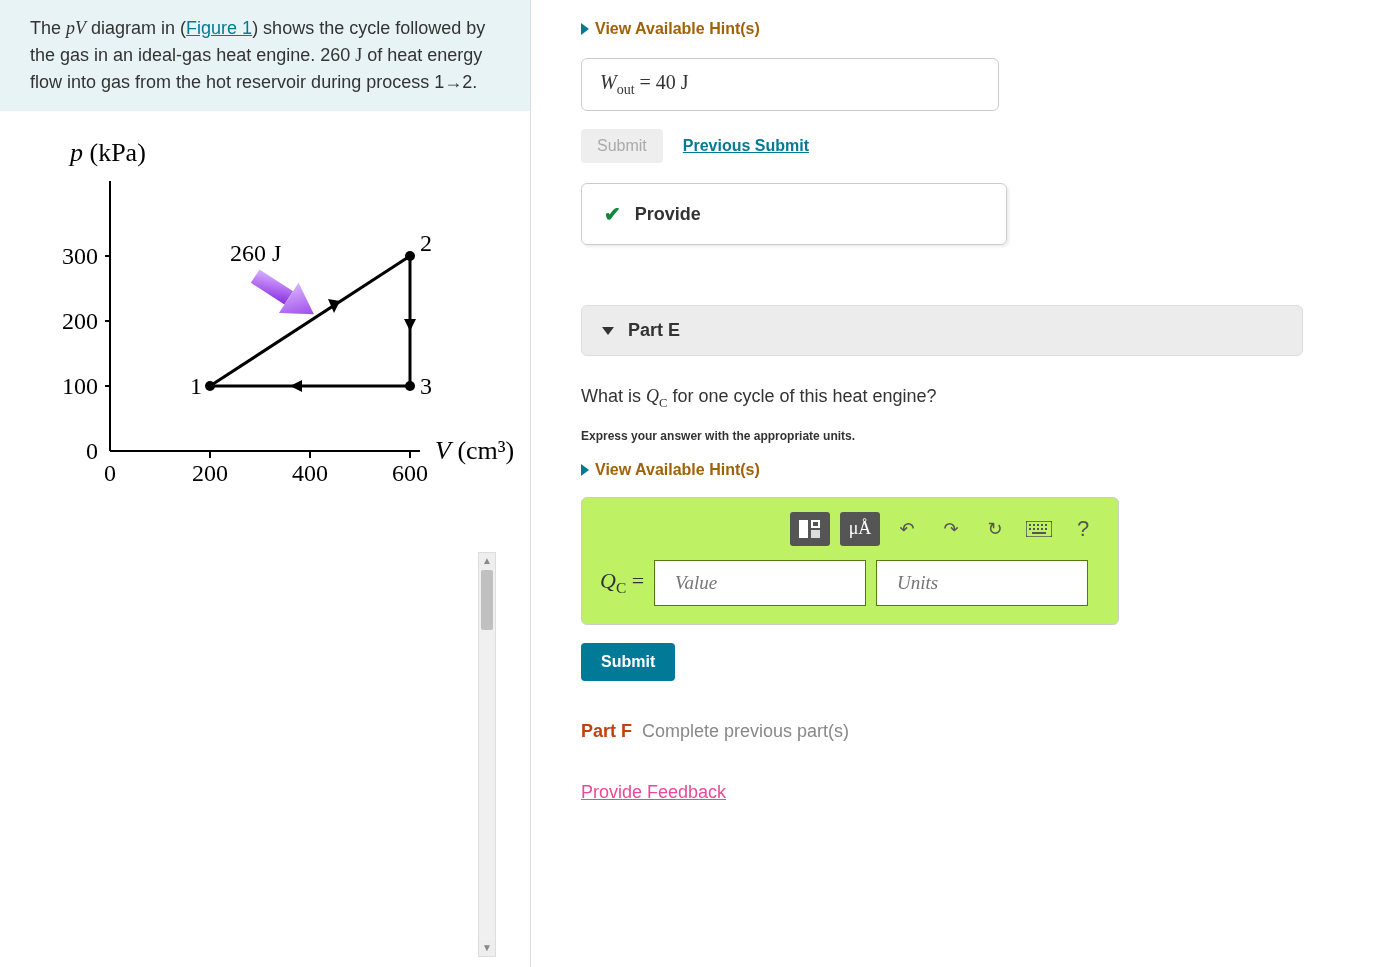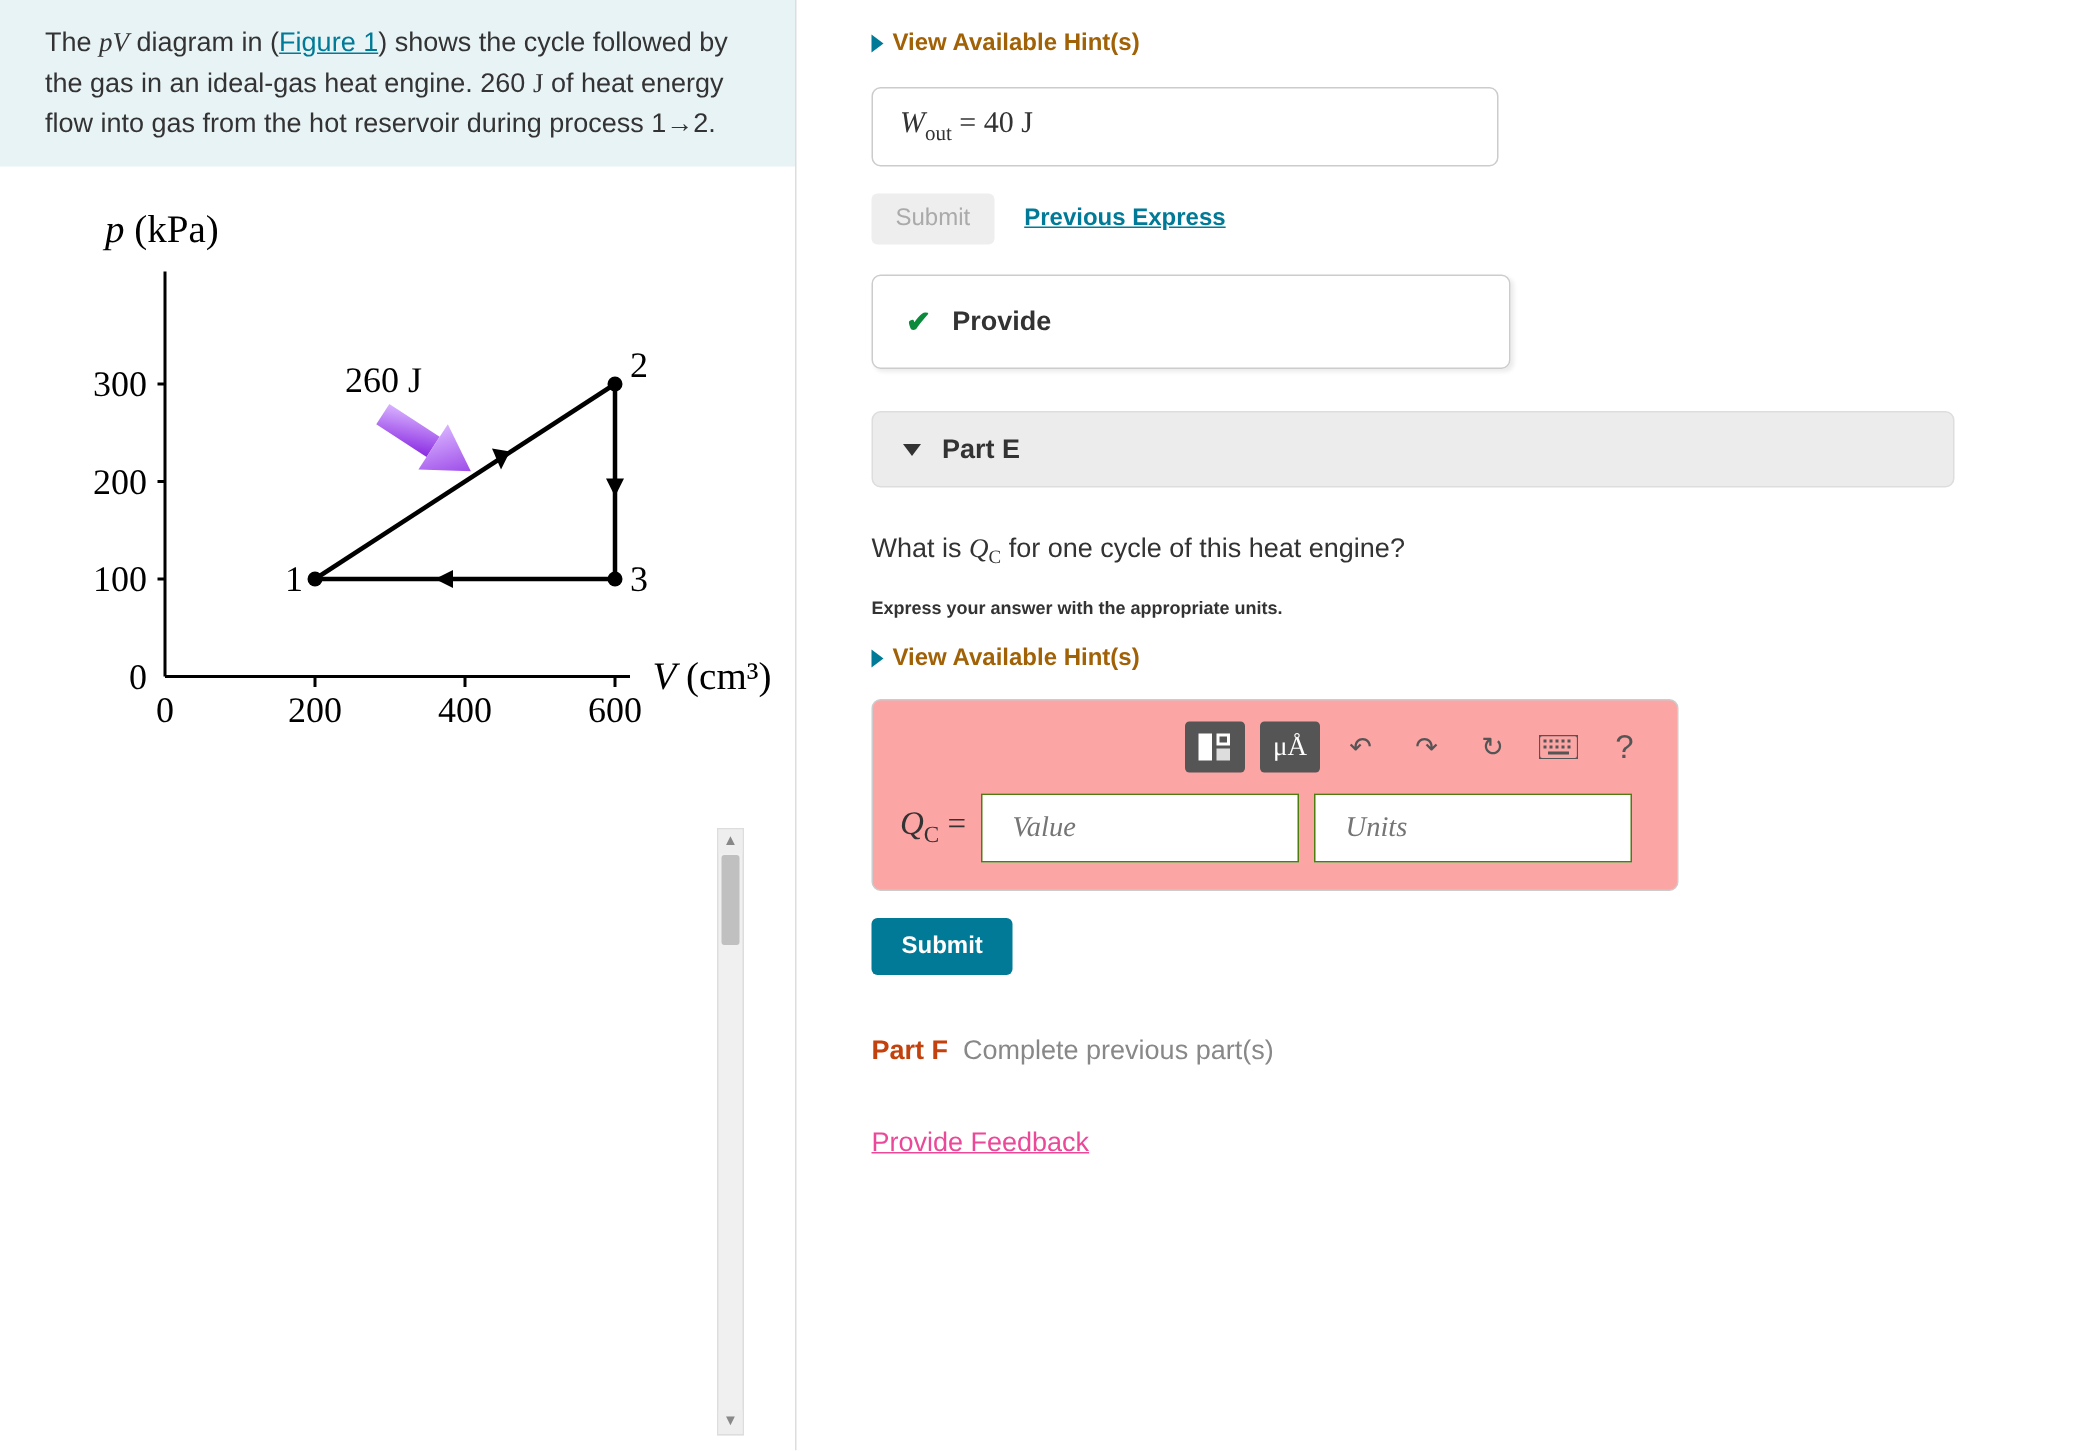--- a/index.html
+++ b/index.html
@@ -71,27 +71,27 @@
   .submit-disabled { background:#eee; color:#aaa; padding:8px 16px; border-radius:4px; font-size:16px; }
   .submit-btn { background:#007a96; color:#fff; padding:10px 20px; border-radius:4px; font-size:16px; border:none; cursor:pointer; font-weight:bold;}
   .correct-box {
     border:1px solid #ccc; border-radius:6px; padding:18px 22px; width:380px;
     margin-top:20px; box-shadow: 2px 2px 3px rgba(0,0,0,0.08);
     display:flex; align-items:center; gap:14px; font-weight:bold; font-size:18px;
   }
   .check { color:#0a8a3a; font-size:20px; }
   .part-header {
     background:#ececec; border:1px solid #ddd; border-radius:6px;
-    padding:14px 20px; margin-top:28px; display:flex; align-items:center; gap:14px;
+    padding:14px 20px; margin-top:60px; display:flex; align-items:center; gap:14px;
     font-weight:bold; font-size:18px; width:680px;
   }
   .question-text { font-size:18px; margin-top:30px; }
   .instruct { font-weight:bold; font-size:12px; margin-top:18px; }
   .answer-area {
-    border:1px solid #ccc; border-radius:6px; background:#fca5a5;
+    border:1px solid #ccc; border-radius:6px; background:#bef264;
     width:500px; padding:14px 18px 18px 18px; margin-top:18px;
   }
   .toolbar { display:flex; align-items:center; justify-content:flex-end; gap:10px; }
   .tool-icon { width:34px; height:30px; display:inline-flex; align-items:center; justify-content:center; color:#555; font-size:18px; border-radius:3px; }
   .tool-dark { background:#555; color:#fff; height:34px; width:40px; }
   .input-row { display:flex; align-items:center; gap:10px; margin-top:14px; font-family:'Times New Roman', serif; font-size:22px;}
   .val-input, .unit-input { border:1px solid #4d7c0f; background:#fff; height:44px; font-size:19px; font-style:italic; color:#888; padding:0 20px; font-family:'Times New Roman', serif;}
   .val-input { width:170px; }
   .unit-input { width:170px; }
   .part-f { color:#888; font-size:18px; margin-top:40px; }
@@ -189,21 +189,21 @@
       <span class="triangle-right"></span>
       <span>View Available Hint(s)</span>
     </div>
 
     <div class="answer-display">
       <span style="font-style:italic">W</span><sub>out</sub><span> = </span><span>40 J</span>
     </div>
 
     <div class="submit-row">
       <span class="submit-disabled">Submit</span>
-      <span class="link" style="font-weight:bold">Previous Express</span>
+      <span class="link" style="font-weight:bold">Previous Submit</span>
     </div>
 
     <div class="correct-box">
       <span class="check">✔</span>
       <span>Provide</span>
     </div>
 
     <div class="part-header">
       <span class="triangle-down"></span>
       <span>Part E</span>

